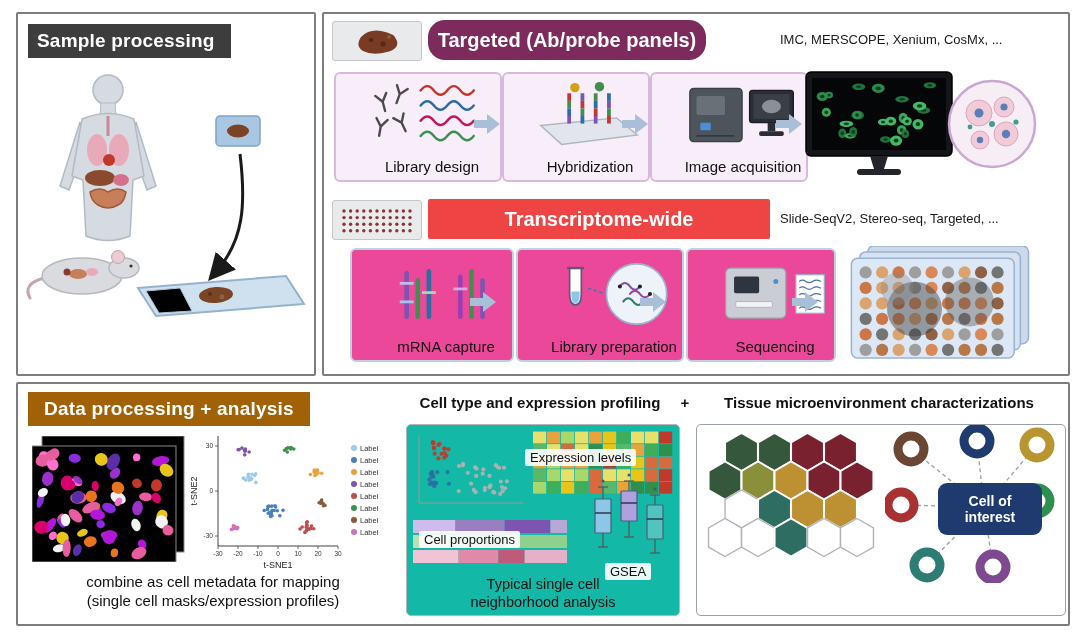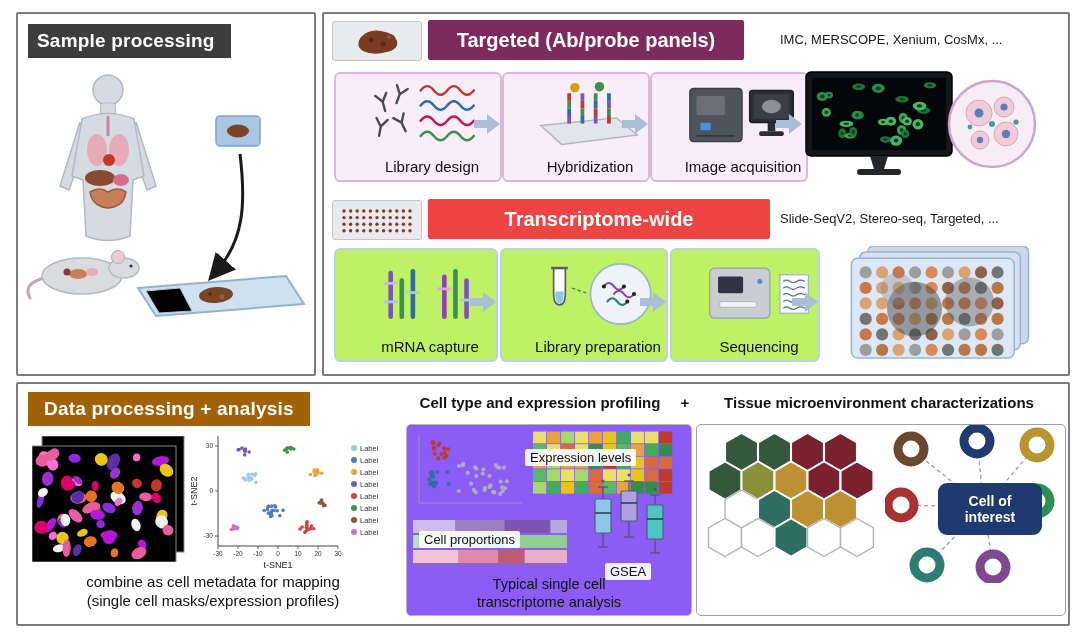--- a/index.html
+++ b/index.html
@@ -10,31 +10,31 @@
                padding:6px 16px;z-index:4;letter-spacing:.2px;}
   .banner{position:absolute;color:#fff;font-weight:bold;font-size:20px;text-align:center;
           height:40px;line-height:40px;border-radius:2px;z-index:2;}
   .banner.maroon{background:#7d2a5c;}
   .banner.navy{background:#2e3d6e;}
   .platforms{position:absolute;font-size:13px;color:#1a1a1a;height:40px;line-height:40px;white-space:nowrap;}
   .mini-box{position:absolute;background:#e9eaec;border:1px solid #c4c6ca;border-radius:3px;
             display:flex;align-items:center;justify-content:center;}
   .step{position:absolute;border-radius:6px;display:flex;flex-direction:column;align-items:center;padding-left:28px;}
   .step.purple{background:#f8eefa;border:2px solid #d9b8e0;}
-  .step.blue{background:#bef264;border:2px solid #bdd0e8;}
+  .step.blue{background:#ec4899;border:2px solid #bdd0e8;margin-left:16px;}
   .step-icon{flex:1;display:flex;align-items:center;justify-content:center;width:100%;overflow:hidden;}
   .step-label{font-size:15px;color:#111;text-align:center;padding:0 2px 5px;line-height:17px;}
   .arrow{position:absolute;}
   .caption{position:absolute;text-align:center;color:#111;}
   .overlay-label{position:absolute;background:rgba(255,255,255,.9);font-size:13px;color:#111;
                  padding:1px 5px;border-radius:2px;white-space:nowrap;z-index:3;}
   .subheader{position:absolute;display:grid;grid-template-columns:272px 18px auto;align-items:center;
              font-weight:bold;font-size:15px;color:#111;}
   .subheader span{text-align:center;}
-  .gray-box{position:absolute;background:#8b5cf6;border:1.5px solid #b4b4b8;border-radius:5px;padding-left:12px;}
+  .gray-box{position:absolute;background:#14b8a6;border:1.5px solid #b4b4b8;border-radius:5px;}
   .white-box{position:absolute;background:#fff;border:1.5px solid #9aa0a8;border-radius:5px;}
   .coi{position:absolute;background:#1f3a6e;color:#fff;font-size:14px;font-weight:bold;border-radius:9px;
        display:flex;align-items:center;justify-content:center;text-align:center;line-height:16px;
        padding:2px 6px;z-index:3;}
   svg{display:block;}
 </style>
 </head>
 <body>
 
 <div class="canvas">
@@ -89,21 +89,21 @@
   <section class="panel" style="left: 322px; top: 12px; width: 744px; height: 360px; border-color: rgb(125, 125, 125);">
 
     <div class="mini-box" style="left:8px;top:7px;width:88px;height:38px">
       <svg width="84" height="34" viewBox="0 0 84 34">
         <path d="M26 13 q8 -8 20 -6 q14 2 16 10 q2 8 -10 11 q-14 4 -24 -1 q-8 -5 -2 -14 Z" fill="#7a3b24"></path>
         <circle cx="36" cy="16" r="2.2" fill="#56281a"></circle>
           <circle cx="48" cy="20" r="2.6" fill="#56281a"></circle>
         <circle cx="54" cy="13" r="1.8" fill="#93603a"></circle>
       </svg>
     </div>
-    <div class="banner maroon" style="left: 104px; top: 6px; width: 316px; background: rgb(125, 42, 92);">Targeted (Ab/probe panels)</div>
+    <div class="banner maroon" style="left: 104px; top: 6px; width: 278px; background: rgb(125, 42, 92); border-radius: 17px;">Targeted (Ab/probe panels)</div>
     <div class="platforms" style="left:456px;top:6px">IMC, MERSCOPE, Xenium, CosMx, ...</div>
 
     <div class="step purple" style="left:10px;top:58px;width:136px;height:106px">
       <div class="step-icon">
         <svg width="126" height="74" viewBox="0 0 132 78">
           <g stroke="#4a4a4a" stroke-width="2.5" fill="none" stroke-linecap="round">
             <path d="M8 16 l6 8 l6 -8 M14 24 l0 10" transform="rotate(-15 14 24)"></path>
             <path d="M26 8 l6 8 l6 -8 M32 16 l0 10" transform="rotate(20 32 16)"></path>
             <path d="M6 42 l6 8 l6 -8 M12 50 l0 10" transform="rotate(10 12 50)"></path>
             <path d="M28 38 l6 8 l6 -8 M34 46 l0 10" transform="rotate(-25 34 46)"></path>
@@ -831,21 +831,21 @@
           <line x1="70" y1="26" x2="70" y2="84" stroke="#555" stroke-width="1.2"></line>
           <line x1="65" y1="26" x2="75" y2="26" stroke="#555" stroke-width="1.2"></line>
           <line x1="65" y1="84" x2="75" y2="84" stroke="#555" stroke-width="1.2"></line>
           <rect x="62" y="36" width="16" height="34" fill="#52c4c0" stroke="#44607a" stroke-width="1.2" rx="1"></rect>
           <line x1="62" y1="50" x2="78" y2="50" stroke="#2a3a4a" stroke-width="1.5"></line>
           <circle cx="70" cy="20" r="1.5" fill="#555"></circle>
         </svg>
       <div class="overlay-label" style="left:198px;top:138px">GSEA</div>
       <div class="caption" style="left:0;top:150px;width:100%;font-size:14.5px;line-height:18px">
         <div>Typical single cell</div>
-        <div>transcriptome analysis</div>
+        <div>neighborhood analysis</div>
       </div>
     </div>
 
     <div class="white-box" style="left:678px;top:40px;width:368px;height:190px">
       <svg id="hex-svg" style="position:absolute;left:8px;top:6px" width="180" height="148" viewBox="0 0 180 148">
           <polygon points="36.5,2 52.95,11.5 52.95,30.5 36.5,40 20.05,30.5 20.05,11.5" fill="#35583d" stroke="#ffffff" stroke-width="2"></polygon>
           <polygon points="69.5,2 85.95,11.5 85.95,30.5 69.5,40 53.05,30.5 53.05,11.5" fill="#35583d" stroke="#ffffff" stroke-width="2"></polygon>
           <polygon points="102.5,2 118.95,11.5 118.95,30.5 102.5,40 86.05,30.5 86.05,11.5" fill="#7a2130" stroke="#ffffff" stroke-width="2"></polygon>
           <polygon points="135.5,2 151.95,11.5 151.95,30.5 135.5,40 119.05,30.5 119.05,11.5" fill="#7a2130" stroke="#ffffff" stroke-width="2"></polygon>
           <polygon points="20,30.5 36.45,40 36.45,59 20,68.5 3.5500000000000007,59 3.5500000000000007,40" fill="#35583d" stroke="#ffffff" stroke-width="2"></polygon>

